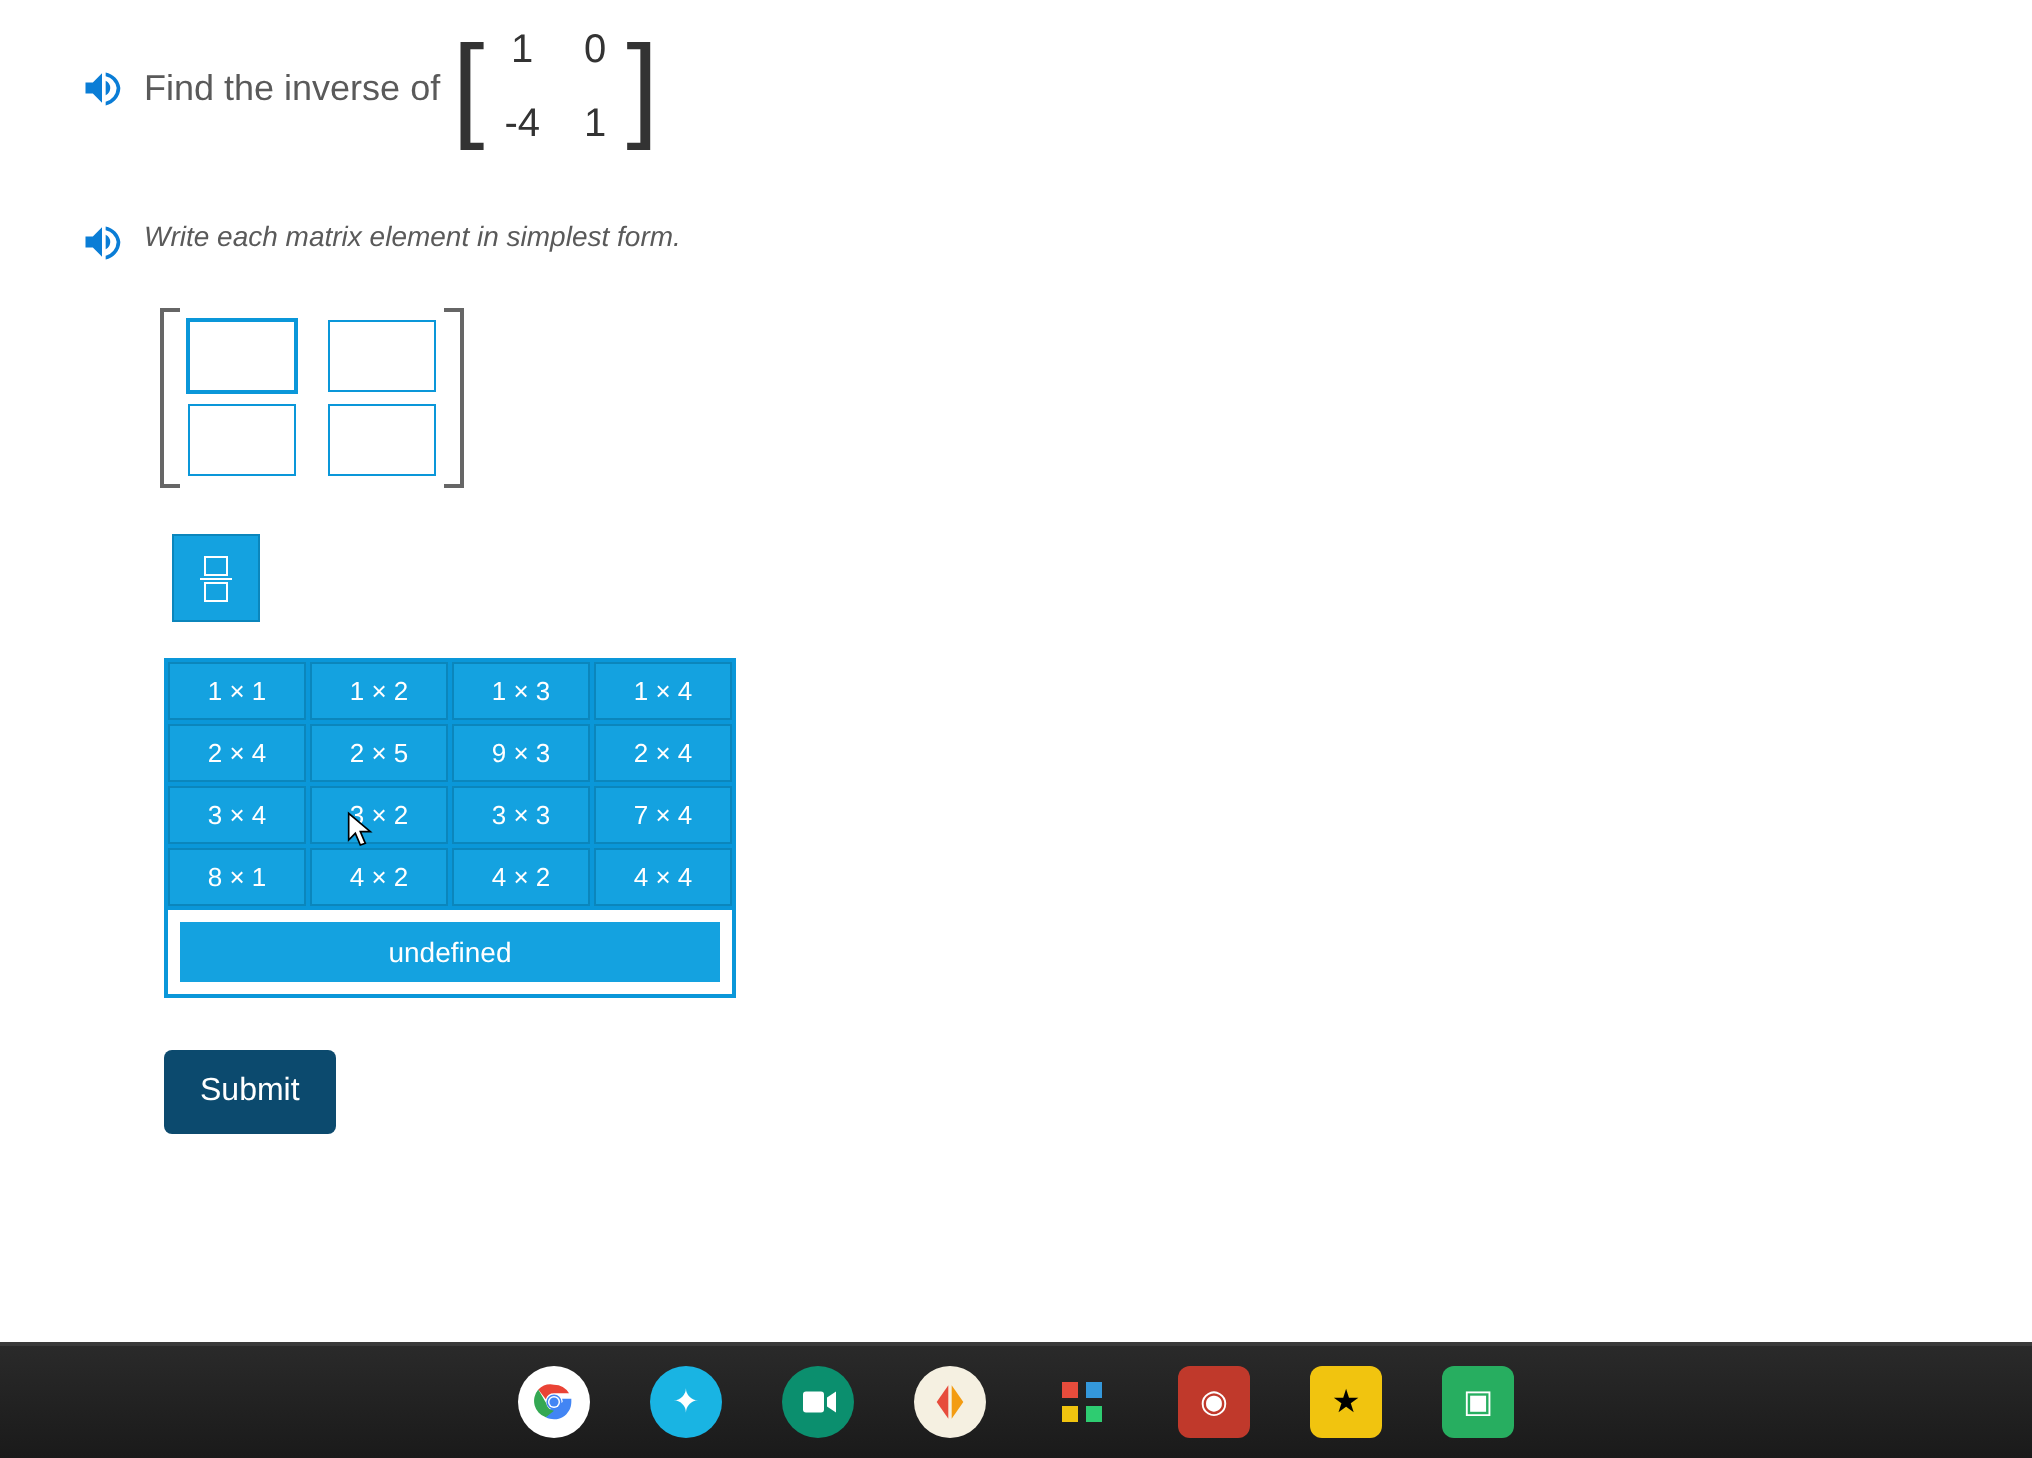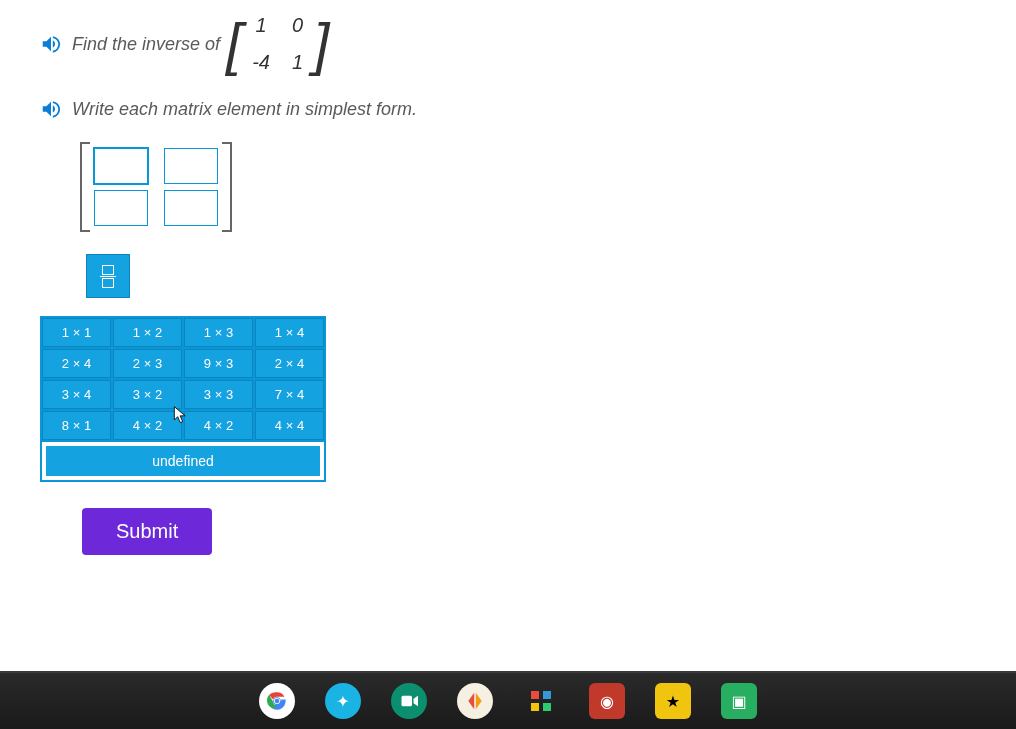--- a/index.html
+++ b/index.html
@@ -10,24 +10,23 @@
       height: 729px;
       position: relative;
       overflow: hidden;
     }
     .content {
       padding: 10px 20px 0 40px;
     }
     .prompt-row {
       display: flex;
       align-items: center;
-      margin-bottom: 20px;
+      margin-bottom: 32px;
       color: #5a5a5a;
       font-size: 18px;
-      font-style: italic;
     }
     .speaker-icon {
       color: #0a7dd6;
       margin-right: 10px;
       display: inline-flex;
       align-items: center;
     }
     .speaker-icon svg { width: 22px; height: 22px; }
     .matrix {
       display: inline-flex;
@@ -44,25 +43,25 @@
       display: grid;
       grid-template-columns: repeat(2, auto);
       gap: 14px 22px;
       padding: 4px 10px;
       font-size: 20px;
       color: #333;
     }
     .mcells span { text-align: center; }
     .instruction {
       color: #5a5a5a;
-      font-size: 18px;
+      font-size: 14px;
       font-style: italic;
       margin-bottom: 22px;
       display: flex;
-      align-items: flex-end;
+      align-items: flex-start;
     }
     .instruction .speaker-icon { font-style: normal; }
     .answer-area {
       margin-left: 40px;
       margin-bottom: 18px;
     }
     .ans-matrix {
       display: inline-flex;
       align-items: stretch;
     }
@@ -112,20 +111,21 @@
       width: 12px;
       height: 10px;
       margin: 1px 0;
     }
     .frac-line {
       width: 16px;
       height: 1px;
       background: #fff;
     }
     .dim-palette {
+      margin-left: 42px;
       width: 286px;
       background: #0a97d9;
       padding: 2px;
       margin-bottom: 26px;
     }
     .dim-grid {
       display: grid;
       grid-template-columns: repeat(4, 1fr);
       gap: 2px;
     }
@@ -140,29 +140,29 @@
       border: 1px solid #0b86bc;
     }
     .undef-btn {
       background: #14a2e0;
       color: #fff;
       text-align: center;
       padding: 7px 0;
       font-size: 14px;
       cursor: pointer;
       margin-top: 2px;
-      border: 4px solid #ffffff;
+      border: 6px solid #ffffff;
     }
     .submit-btn {
       margin-left: 42px;
-      background: #6d28d9;
+      background: #0c4a6e;
       color: #fff;
       border: none;
-      padding: 12px 34px;
-      font-size: 20px;
+      padding: 12px 18px;
+      font-size: 16px;
       border-radius: 4px;
       cursor: pointer;
     }
     .taskbar {
       position: absolute;
       bottom: 0;
       left: 0;
       right: 0;
       height: 58px;
       background: linear-gradient(#2a2a2a, #1a1a1a);
@@ -243,21 +243,21 @@
     </div>
   </div>
 
   <div class="dim-palette">
     <div class="dim-grid">
       <div class="dim-btn">1 × 1</div>
       <div class="dim-btn">1 × 2</div>
       <div class="dim-btn">1 × 3</div>
       <div class="dim-btn">1 × 4</div>
       <div class="dim-btn">2 × 4</div>
-      <div class="dim-btn">2 × 3</div>
+      <div class="dim-btn">2 × 5</div>
       <div class="dim-btn">9 × 3</div>
       <div class="dim-btn">2 × 4</div>
       <div class="dim-btn">3 × 4</div>
       <div class="dim-btn">3 × 2</div>
       <div class="dim-btn">3 × 3</div>
       <div class="dim-btn">7 × 4</div>
       <div class="dim-btn">8 × 1</div>
       <div class="dim-btn">4 × 2</div>
       <div class="dim-btn">4 × 2</div>
       <div class="dim-btn">4 × 4</div>

